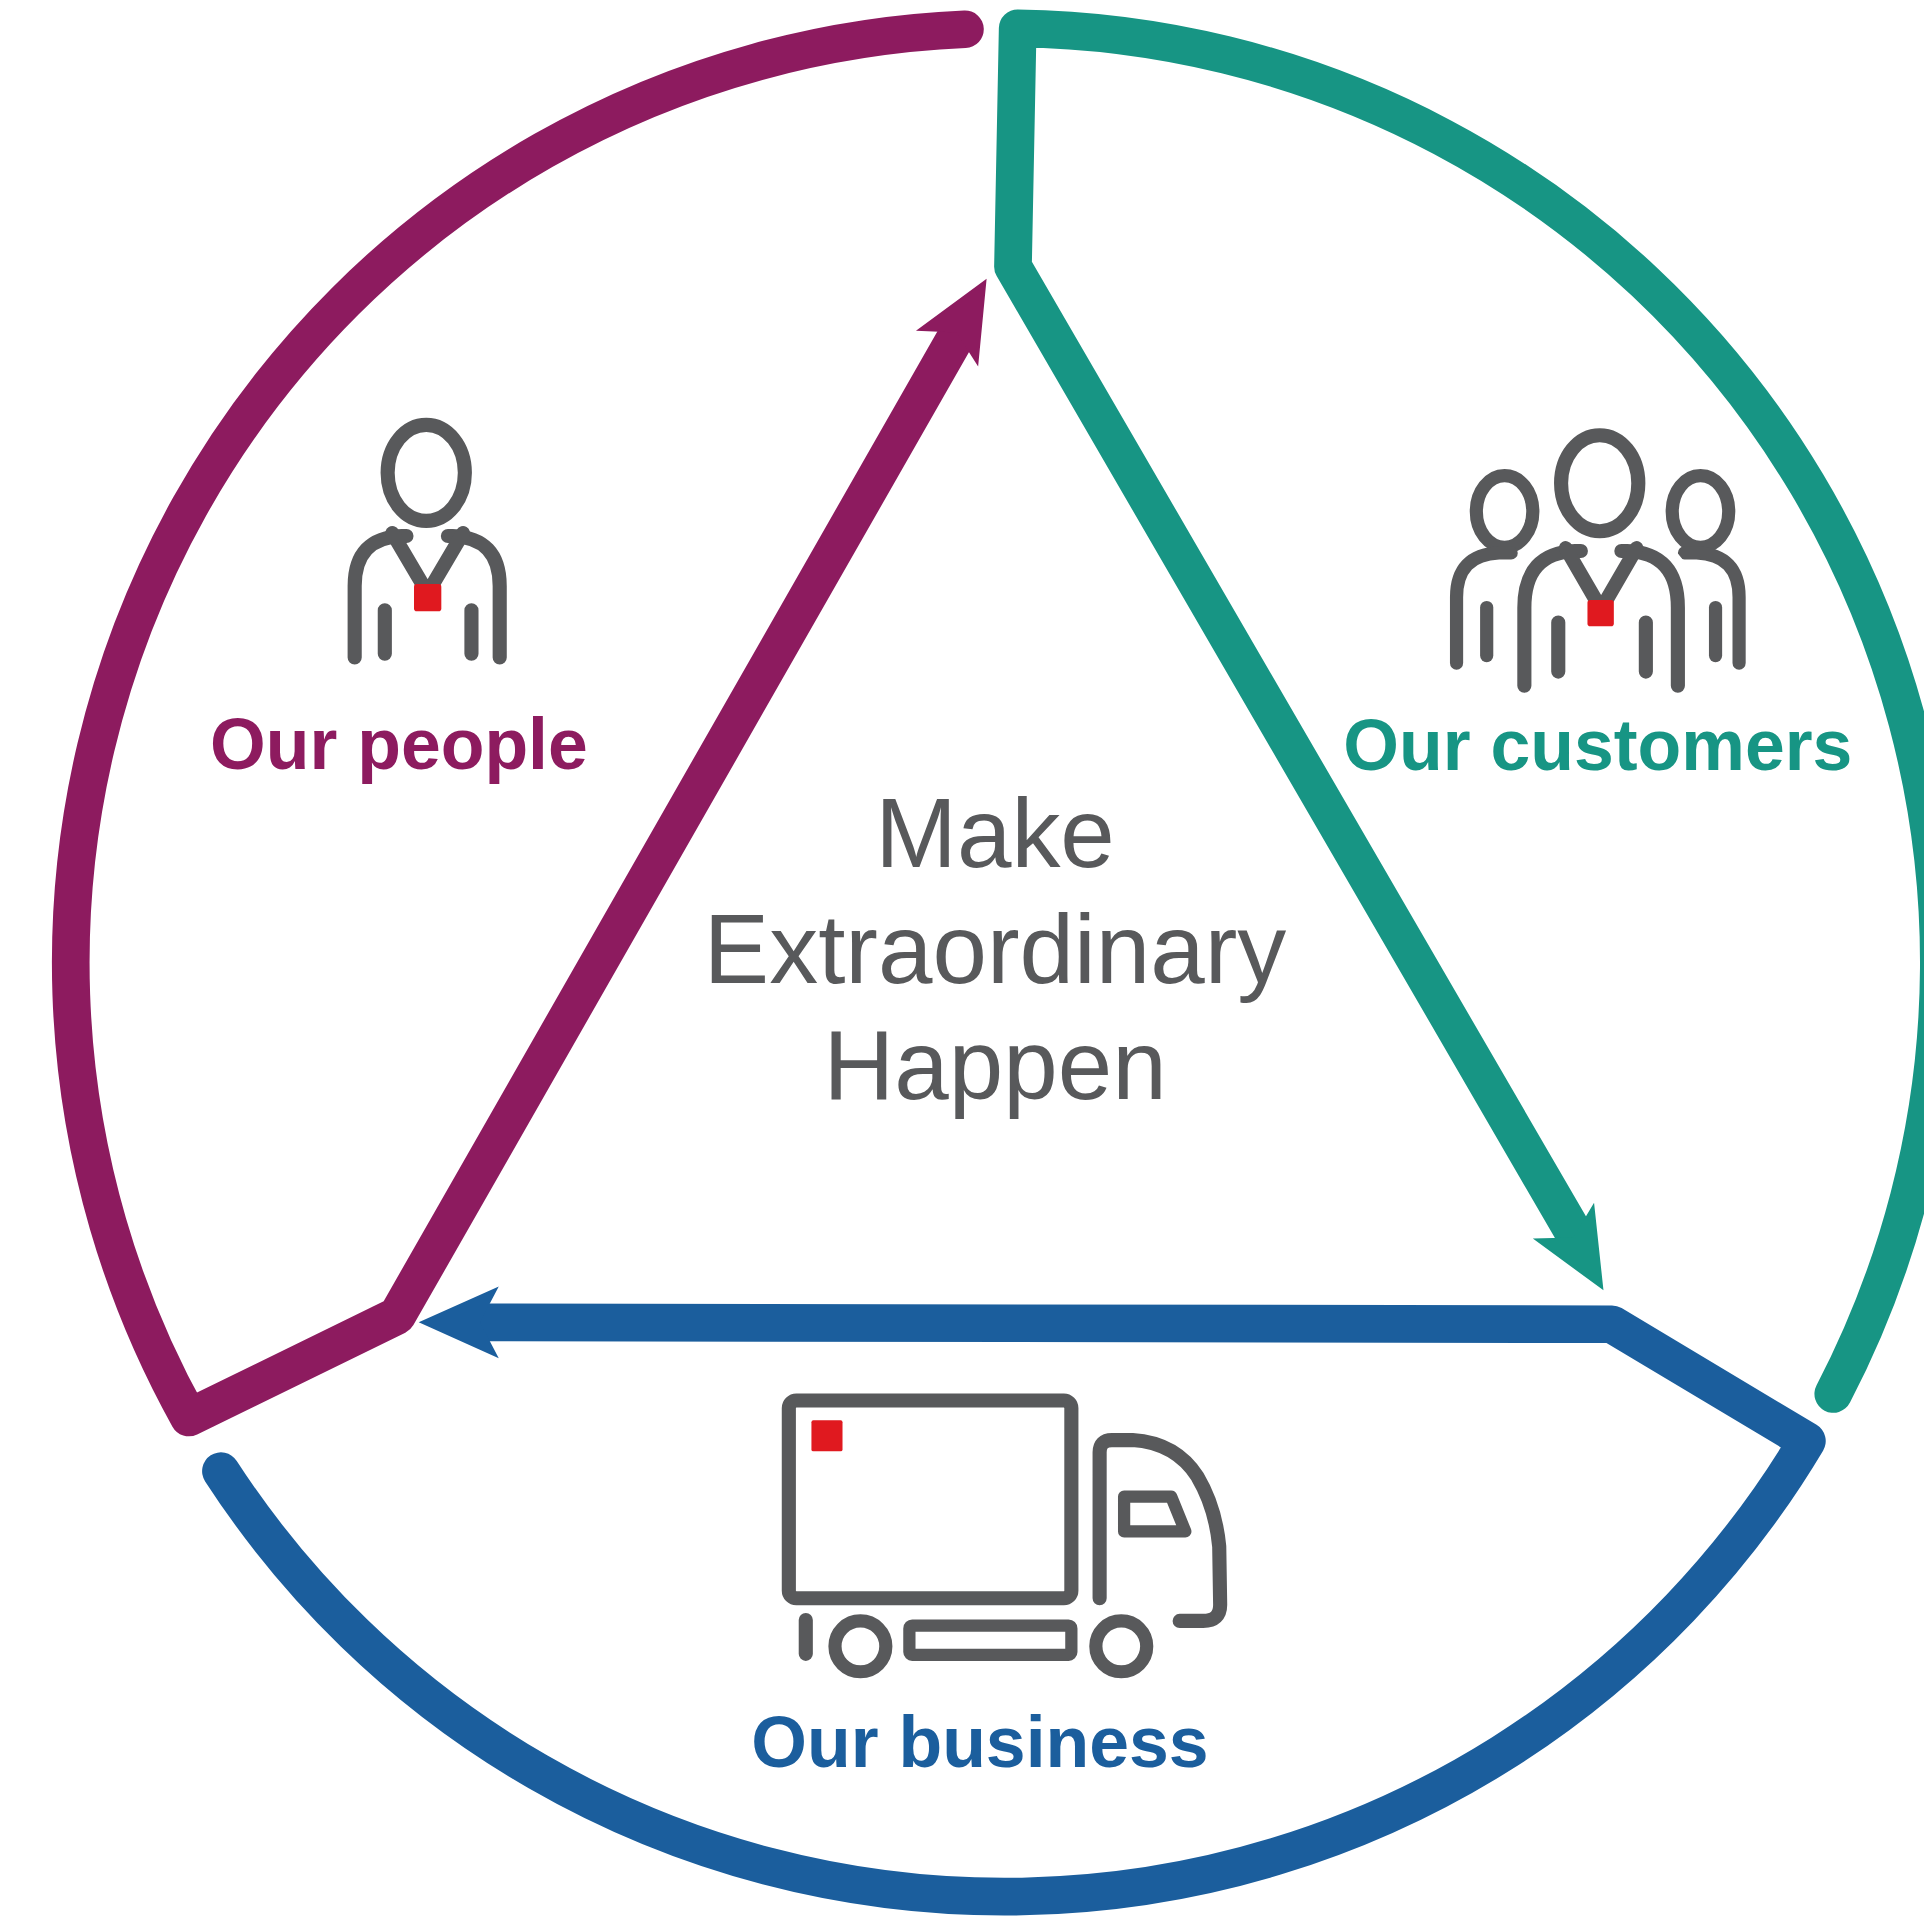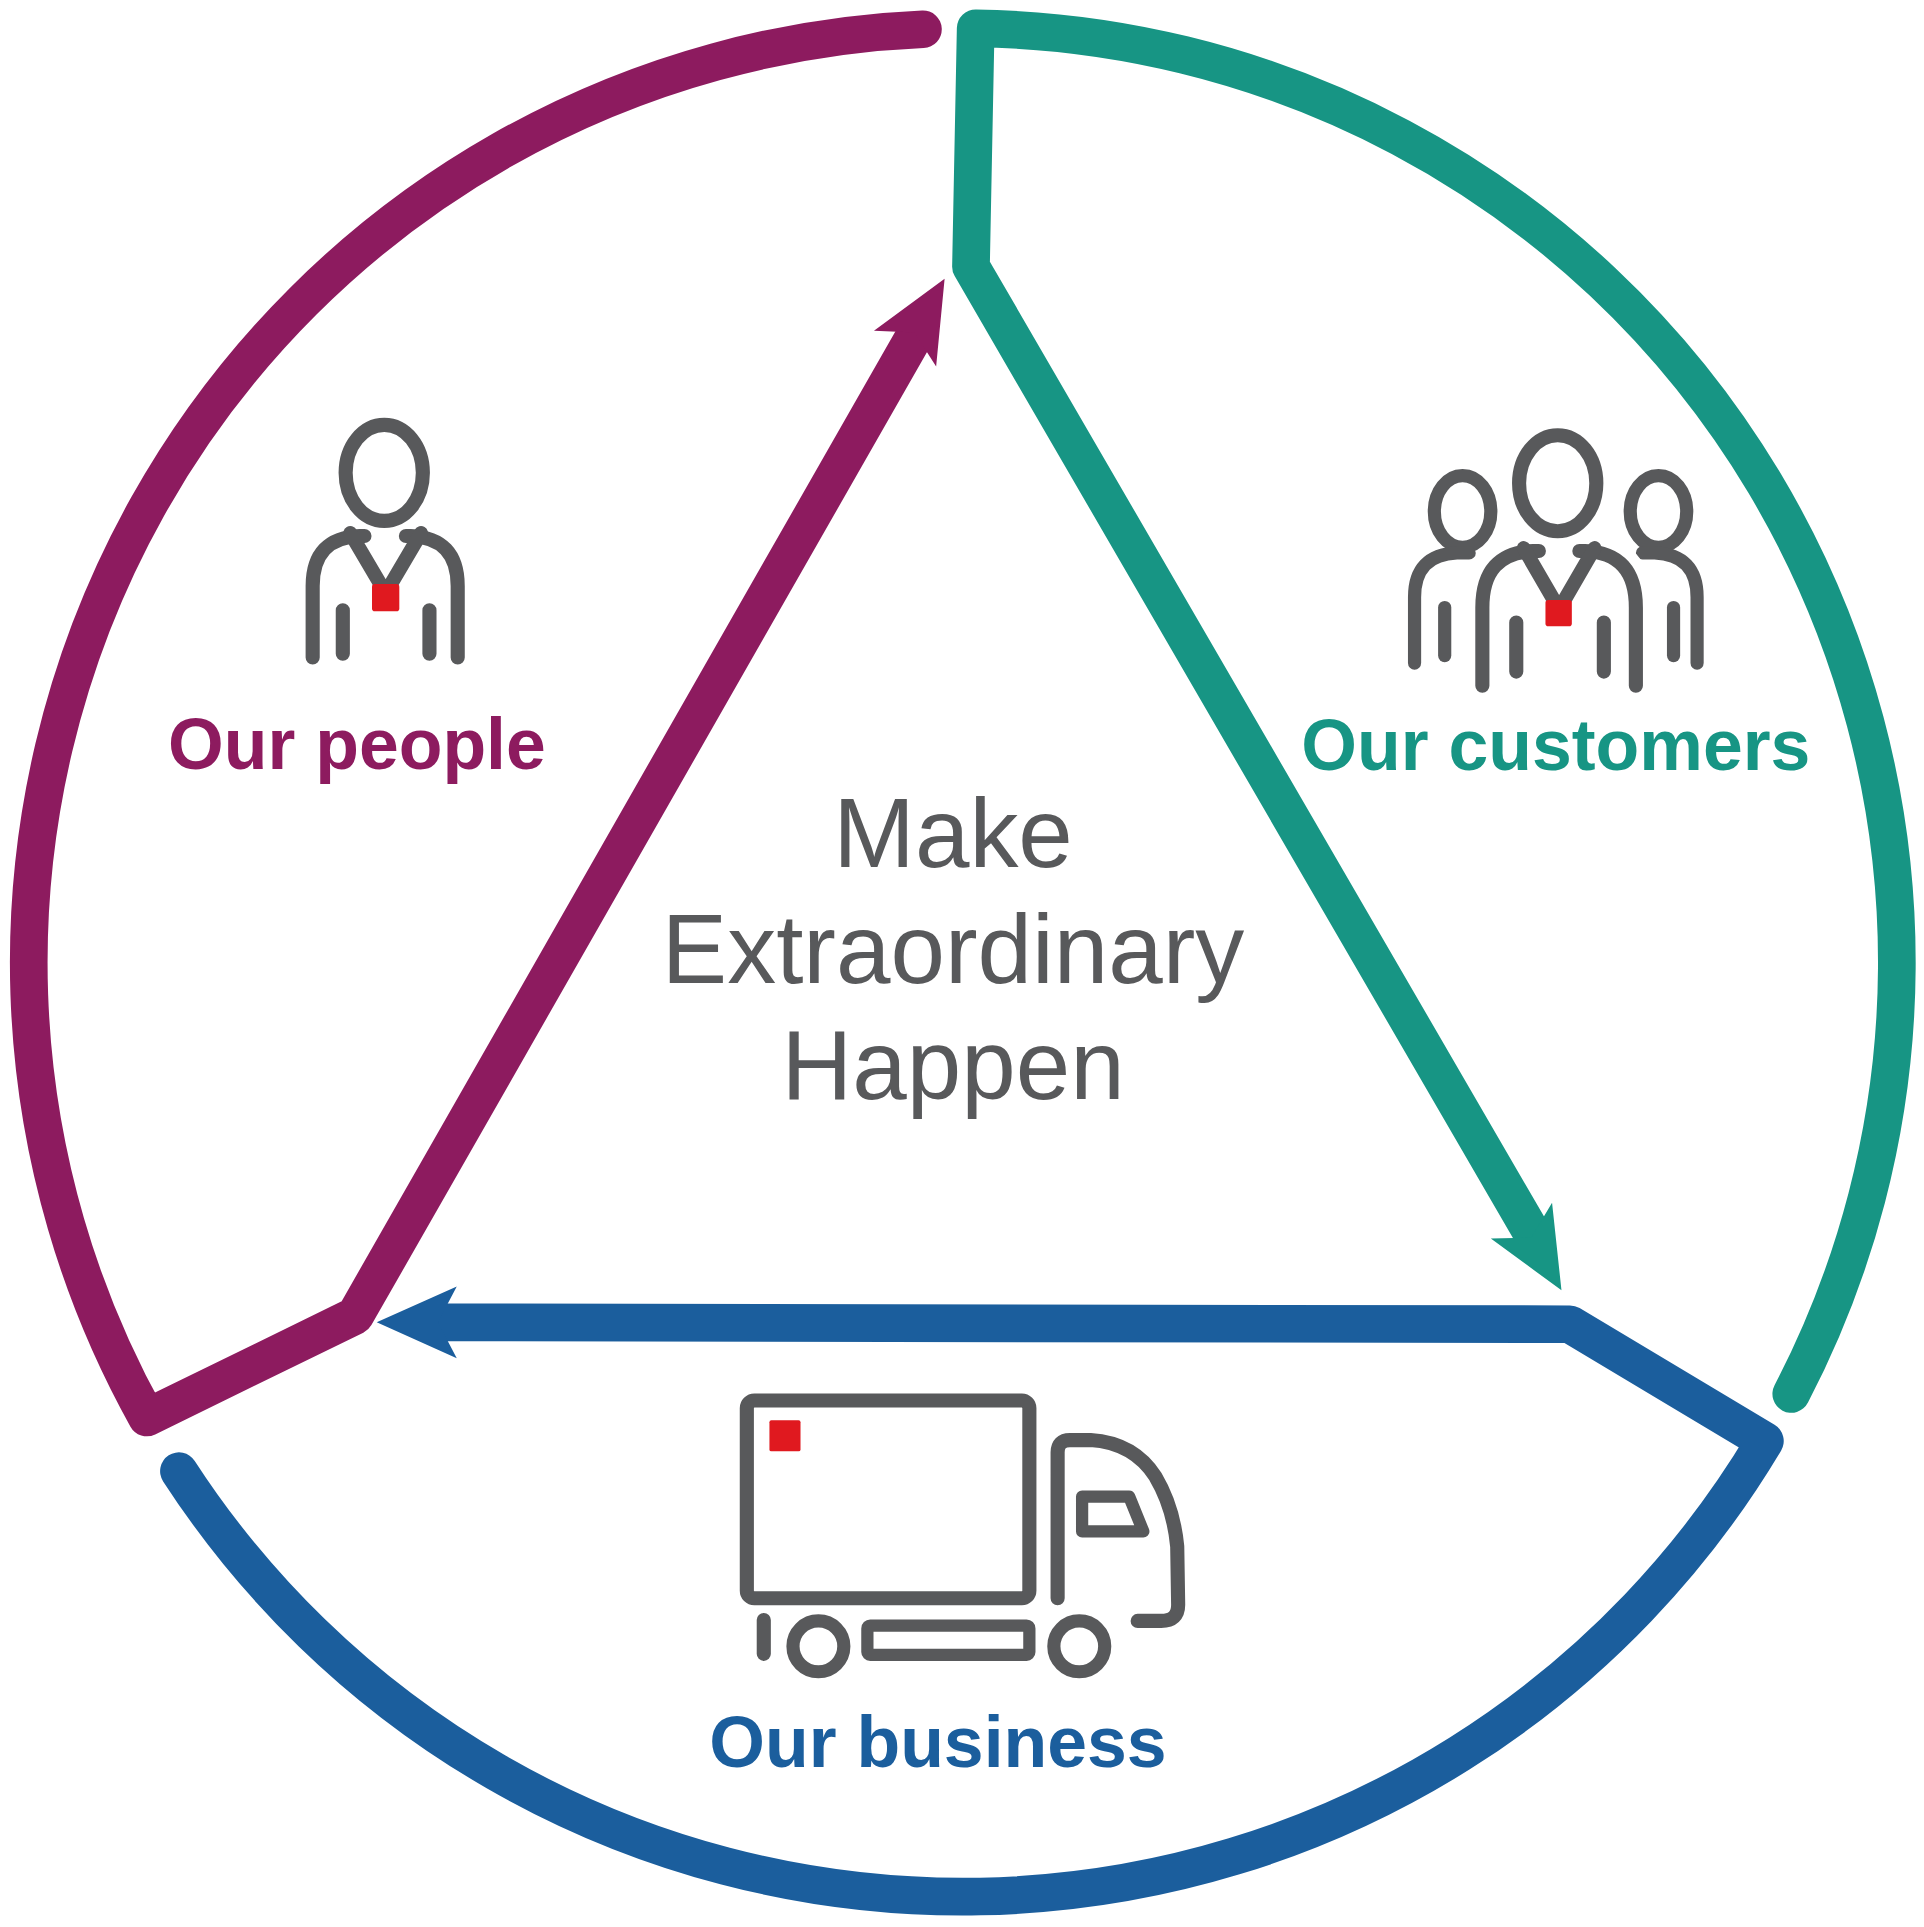--- a/index.html
+++ b/index.html
@@ -1,16 +1,16 @@
 <!DOCTYPE html>
 <html style="font-size:15px"><head>
 <meta charset="utf-8">
 <style>
   html, body { margin: 0; padding: 0; background: #ffffff; }
-  .stage { width: 1787px; height: 1928px; position: relative; }
+  .stage { width: 1787px; height: 1928px; position: relative; padding-left: 42px; }
   svg { display: block; }
   .arcline { fill: none; stroke-width: 40; stroke-linecap: round; stroke-linejoin: round; }
   .icon15 { fill: none; stroke-width: 15; stroke-linecap: round; stroke-linejoin: round; }
   .icon14 { fill: none; stroke-width: 14; stroke-linecap: round; stroke-linejoin: round; }
   .icon13 { fill: none; stroke-width: 13; stroke-linecap: round; stroke-linejoin: round; }
   .casing { fill: none; stroke: #ffffff; stroke-width: 38; stroke-linecap: round; stroke-linejoin: round; }
   .seg-label { font-family: "Liberation Sans", sans-serif; font-size: 76px; font-weight: 700; text-anchor: middle; }
   .center-line { font-family: "Liberation Sans", sans-serif; font-size: 104px; font-weight: 400; text-anchor: middle; }
 </style>
 </head>

